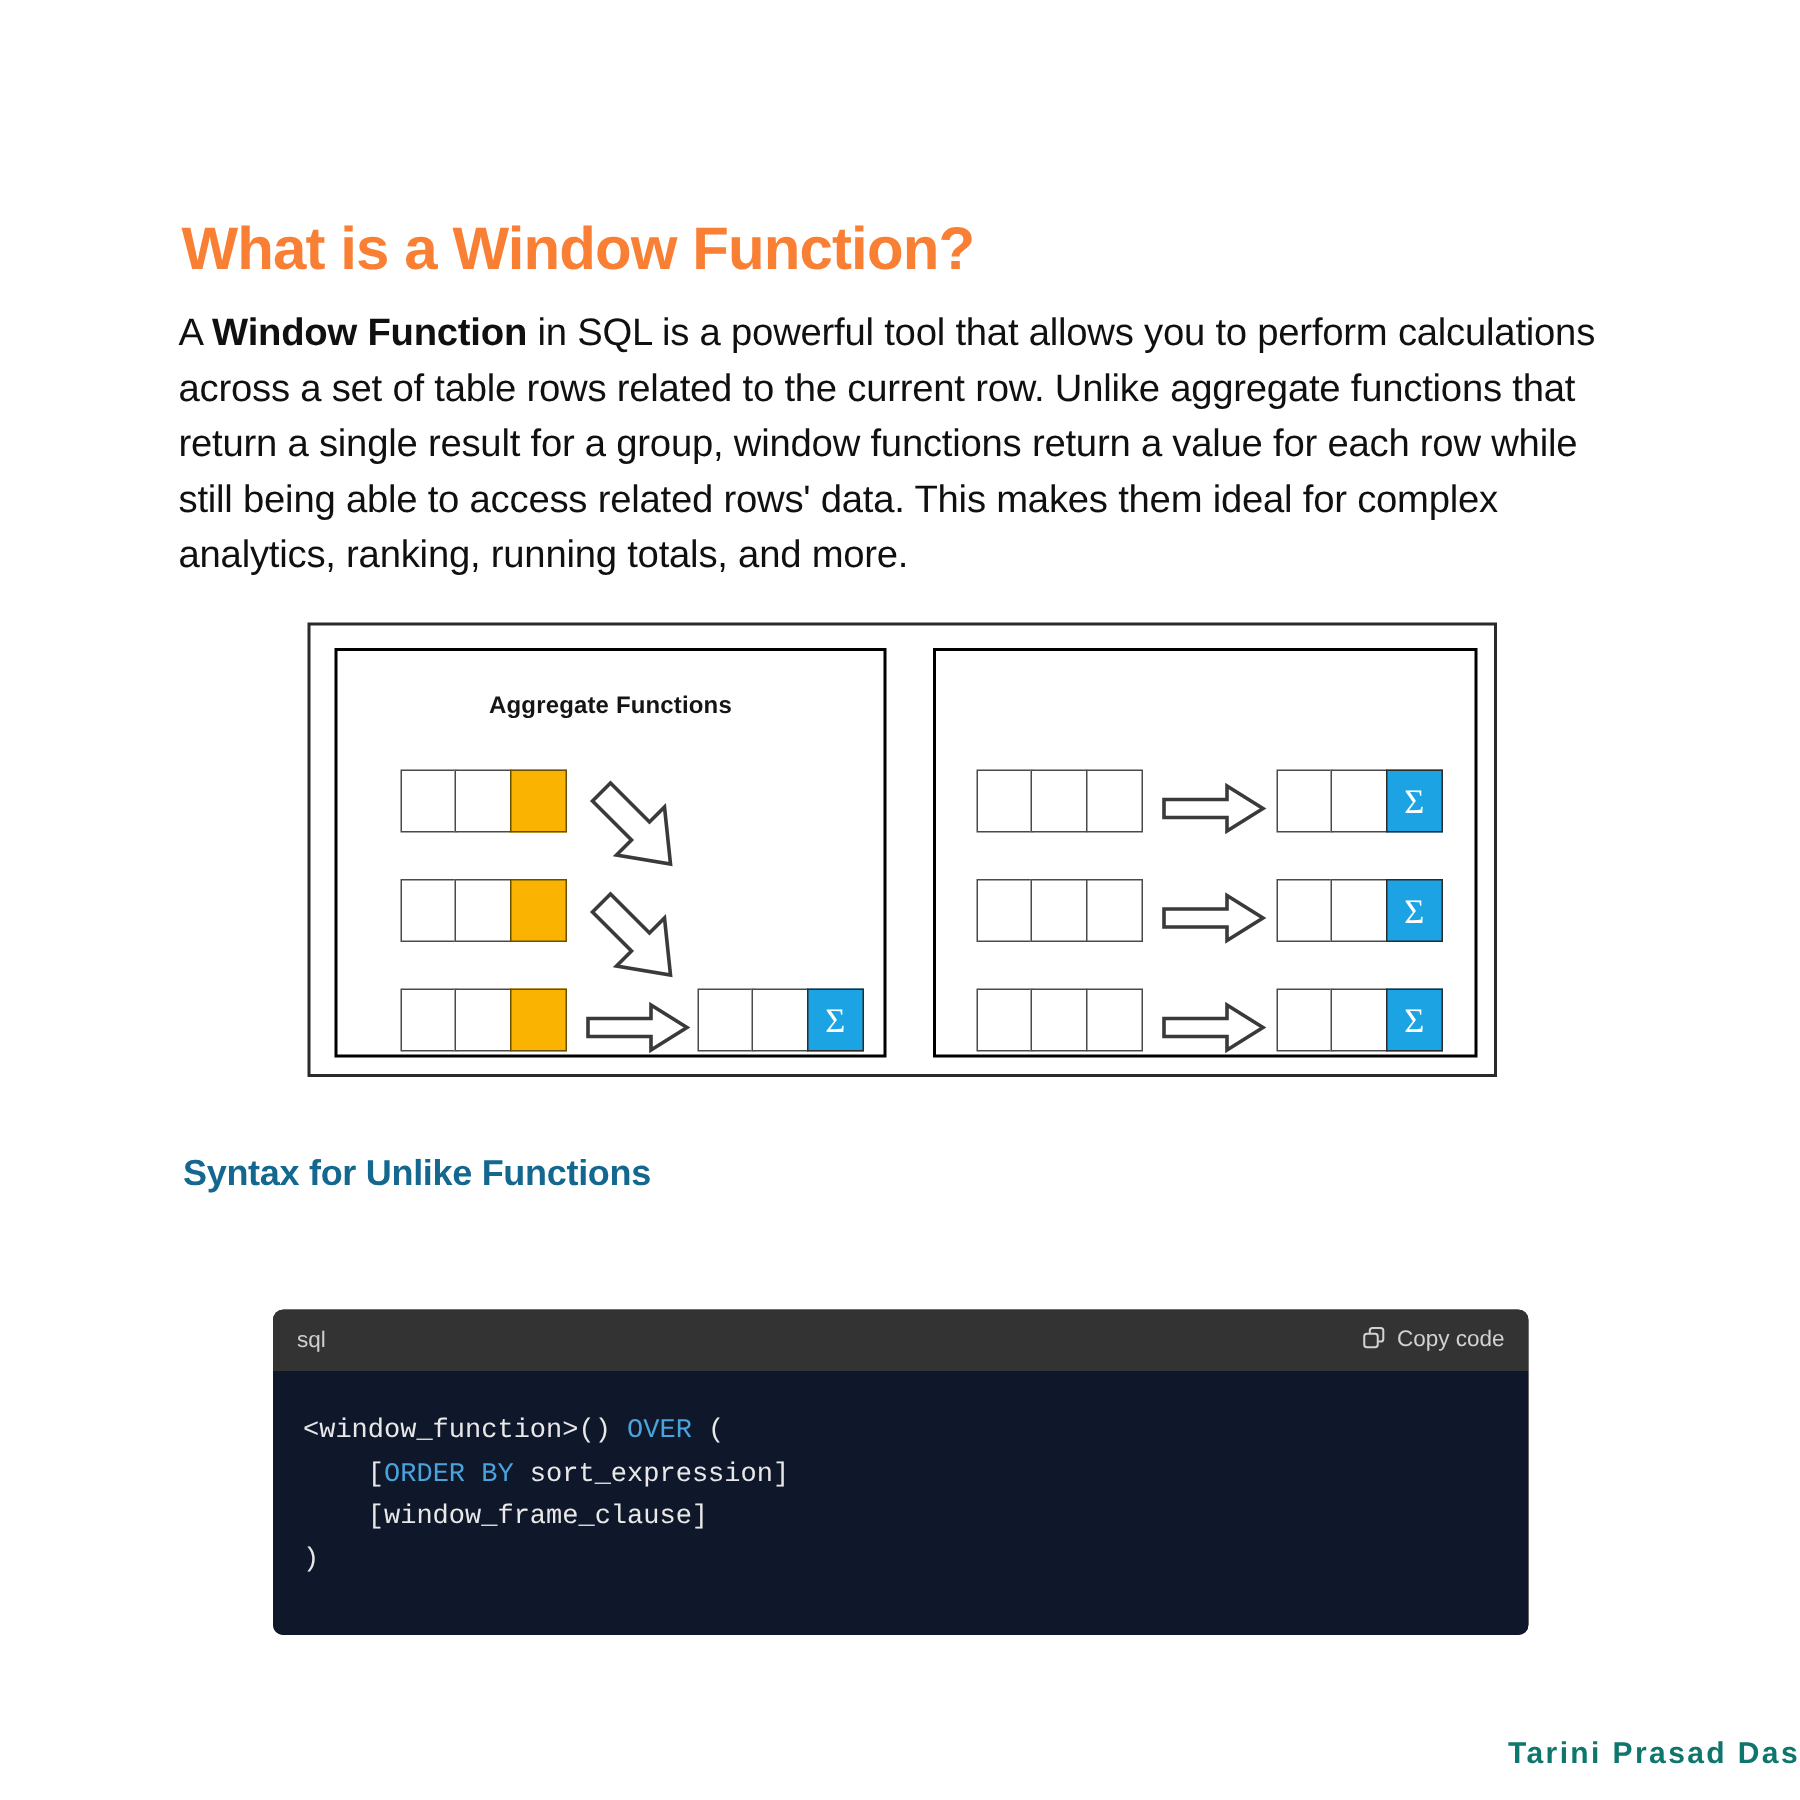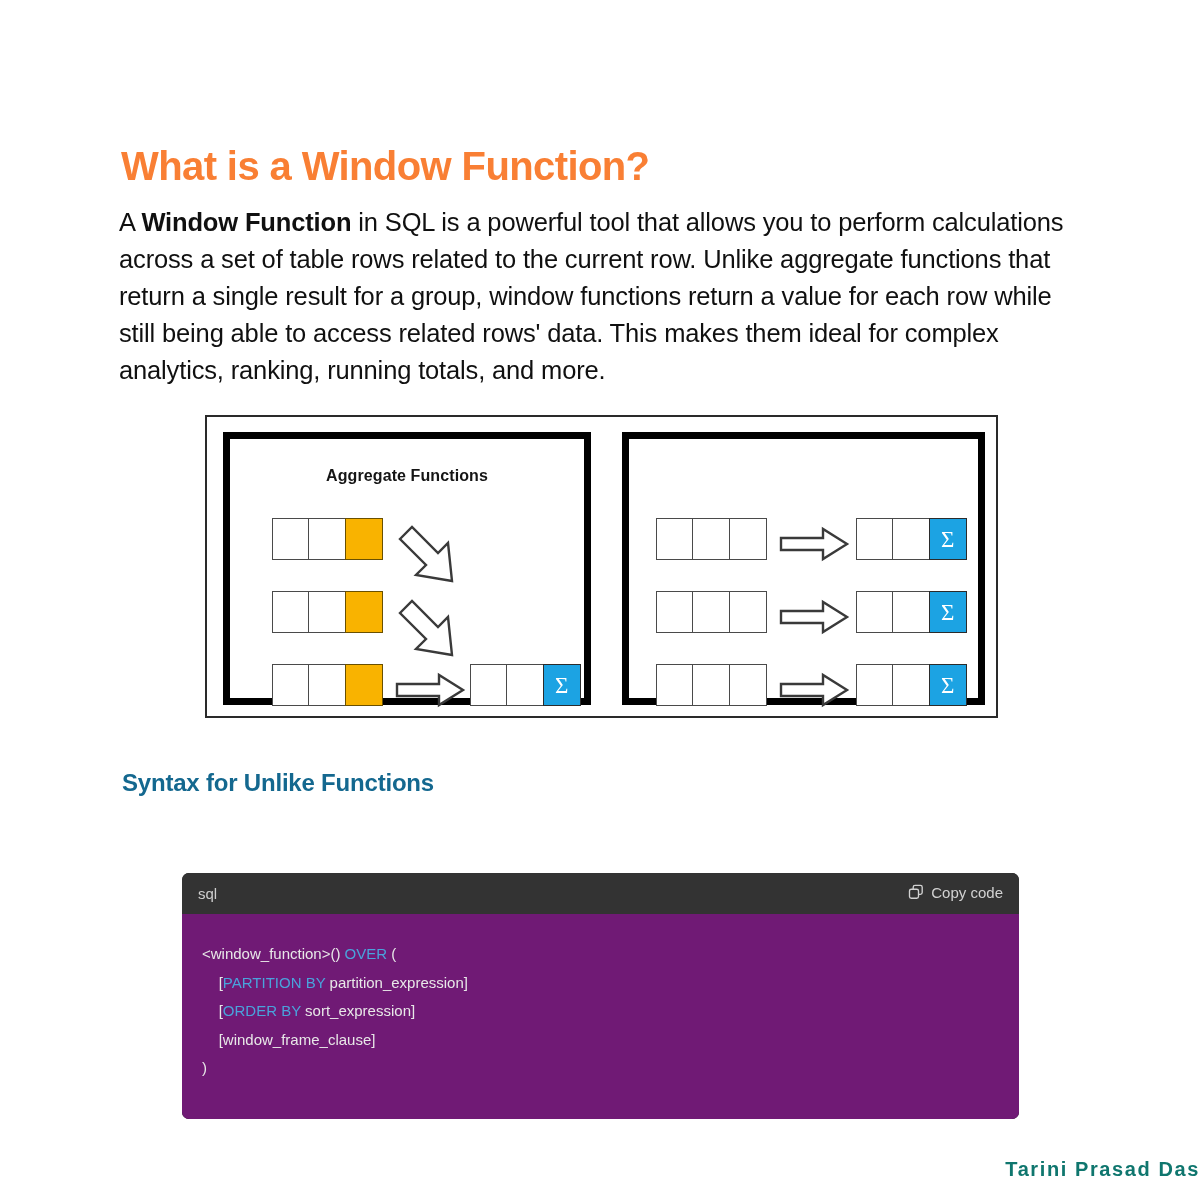--- a/index.html
+++ b/index.html
@@ -56,21 +56,21 @@
     width: 793px;
     height: 303px;
     border: 2px solid #2a2a2a;
     background: #ffffff;
     box-sizing: border-box;
   }
   .panel {
     position: absolute;
     top: 15px;
     height: 273px;
-    border: 7px solid #000000;
+    border: 2px solid #000000;
     box-sizing: border-box;
     background: #fff;
   }
   .panel-left  { left: 16px;  width: 368px; }
   .panel-right { left: 415px; width: 363px; }
 
   .panel-title {
     position: absolute;
     left: 0; right: 0;
     top: 28px;
@@ -157,25 +157,25 @@
     display: flex;
     align-items: flex-start;
     gap: 7px;
     color: #D2D2D2;
     font-size: 15px;
   }
   .copy-icon { display: block; }
 
   .code-body {
     padding: 26px 0 36px 0;
-    font-family: Liberation Sans, sans-serif;
-    font-size: 15px;
+    font-family: Liberation Mono, monospace;
+    font-size: 18px;
     line-height: 28.5px;
     color: #E8E8E8;
-    background: #701a75;
+    background: #0f172a;
   }
   .code-line { white-space: pre; padding-left: 20px; }
   .kw { color: #4AA3DC; }
 
   
   .footer {
     position: absolute;
     right: 0px;
     top: 1158px;
     font-size: 20px;
@@ -296,21 +296,20 @@
           <svg width="16" height="16" viewBox="0 0 16 16" fill="none">
             <rect x="5.2" y="1.4" width="9" height="9" rx="1.8" stroke="#D2D2D2" stroke-width="1.35"></rect>
             <rect x="1.5" y="5.2" width="9" height="9" rx="1.8" fill="#333333" stroke="#D2D2D2" stroke-width="1.35"></rect>
           </svg>
         </span>
         <span>Copy code</span>
       </span>
     </div>
     <div class="code-body">
         <div class="code-line"><span>&lt;window_function&gt;() </span><span class="kw">OVER</span><span> (</span></div>
-        <div class="code-line"><span>    [</span><span class="kw">PARTITION BY</span><span> partition_expression]</span></div>
         <div class="code-line"><span>    [</span><span class="kw">ORDER BY</span><span> sort_expression]</span></div>
         <div class="code-line"><span>    [window_frame_clause]</span></div>
         <div class="code-line"><span>)</span></div>
       </div>
   </div>
 
   <div class="footer" style="right: 0px;">Tarini Prasad Das</div>
 </div>
 
 </body></html>

